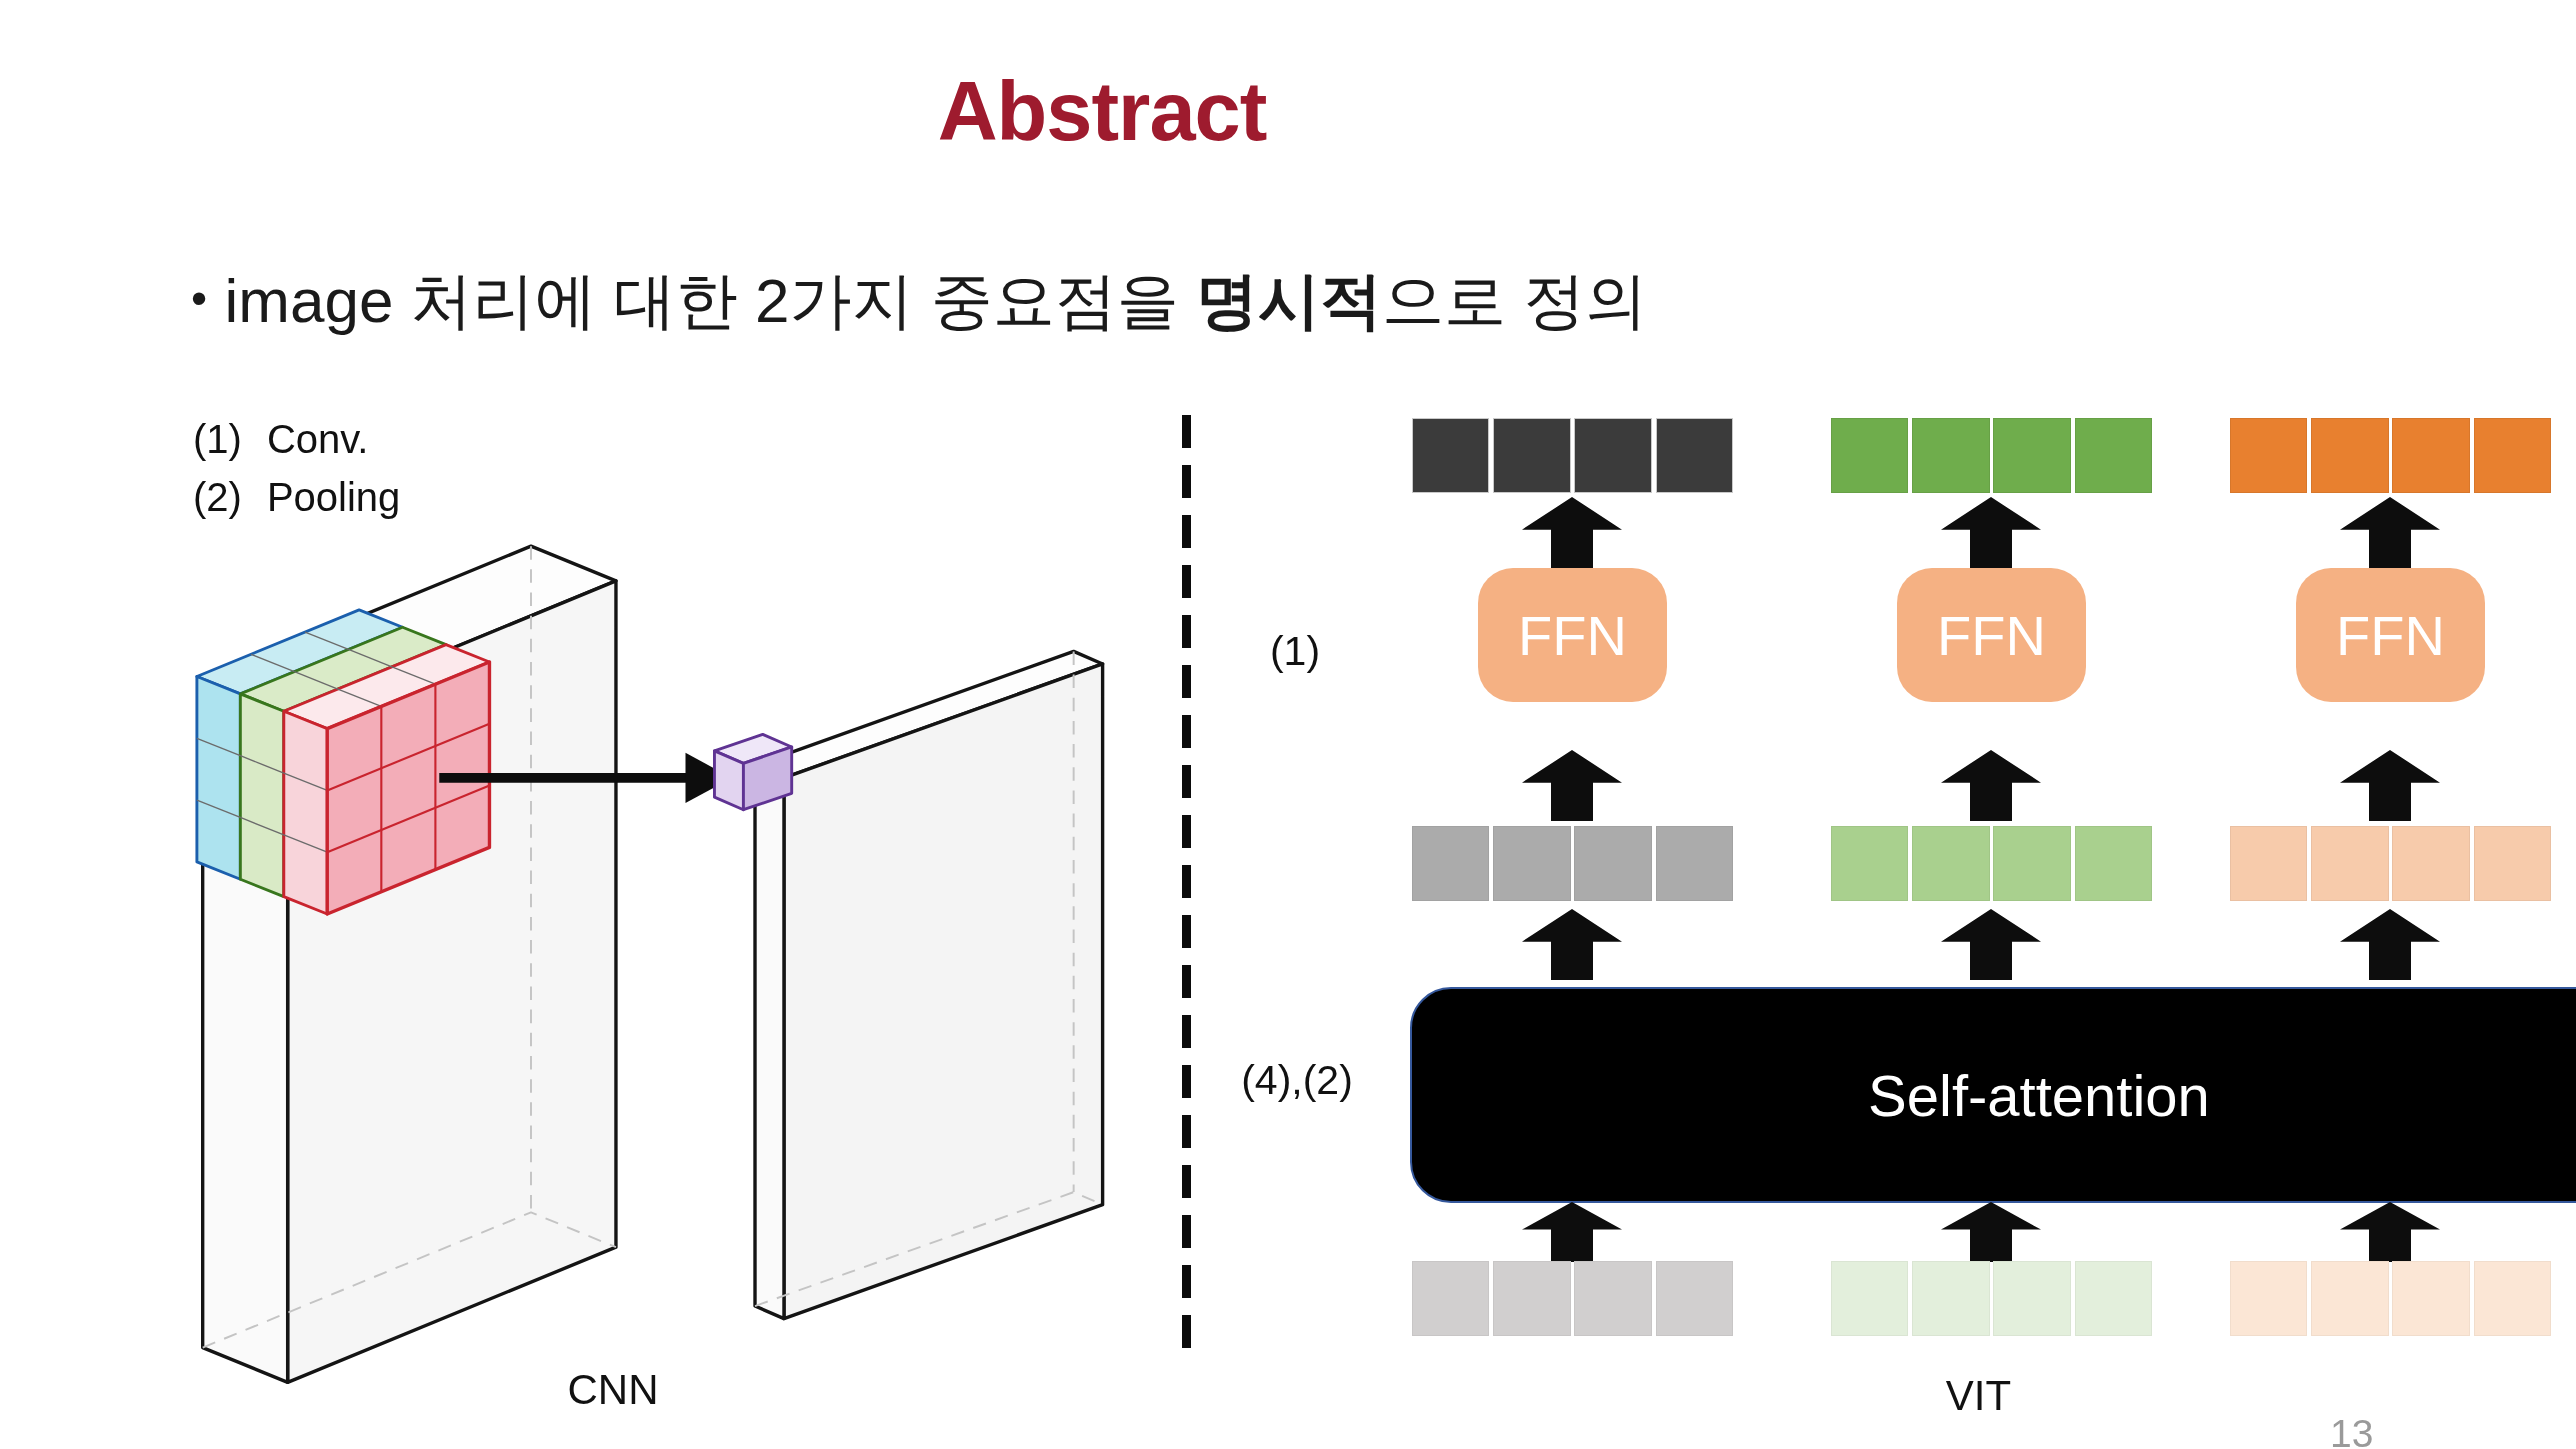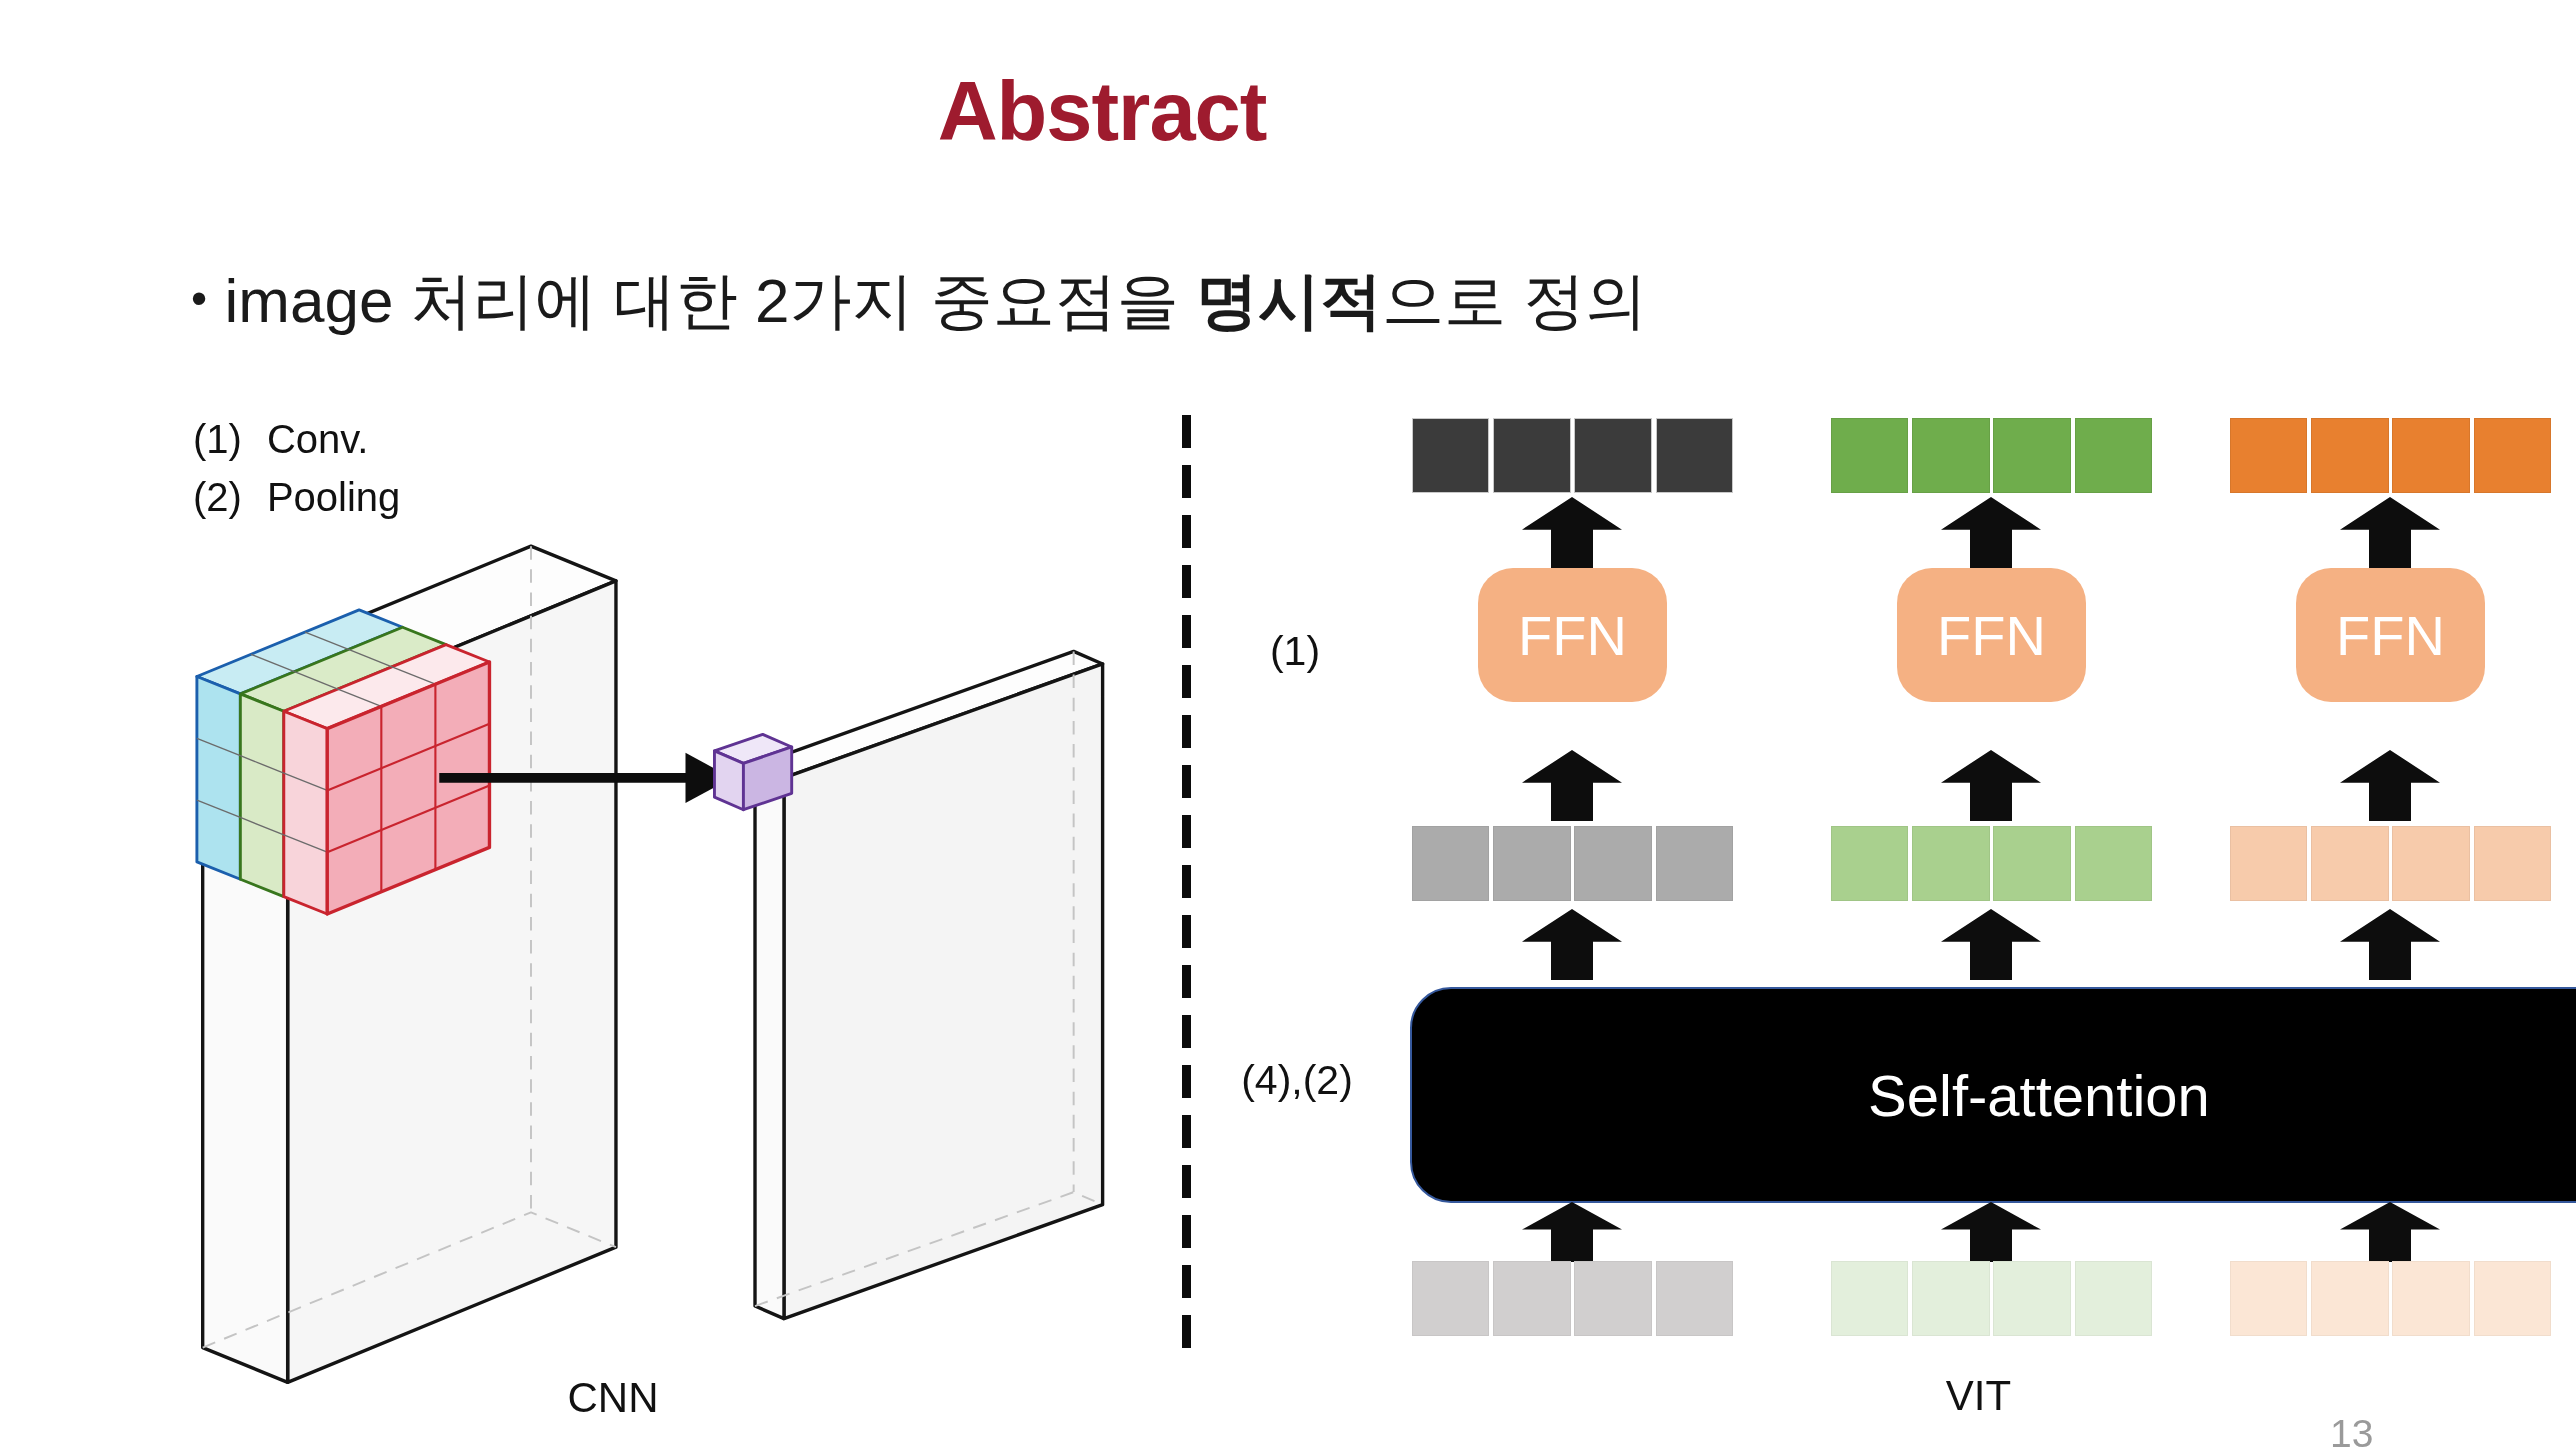--- a/index.html
+++ b/index.html
@@ -22,21 +22,21 @@
   }
   .bullet .marker{font-size:46px;vertical-align:7.7px;margin-right:17.4px;}
   .bullet .bold{font-weight:700;margin-top:30px;}
 
   
   .conv-list{left:193px;top:410px;font-size:40px;line-height:1.45;color:#111;}
   .conv-row{display:flex;gap:25px;}
 
   
   .caption{font-size:42px;color:#111;text-align:center;}
-  .cnn-caption{left:531px;top:1366px;width:164px;margin-top:8px;}
+  .cnn-caption{left:531px;top:1366px;width:164px;}
   .vit-caption{left:1901px;top:1372px;width:155px;}
   .page-number{left:2330px;top:1412px;font-size:39px;color:#9a9a9a;}
 
   
   .divider{
     left:1182px;top:415px;width:8.7px;height:933px;
     background:repeating-linear-gradient(180deg,#0b0b0b 0 33px,transparent 33px 50px);
   }
 
   

